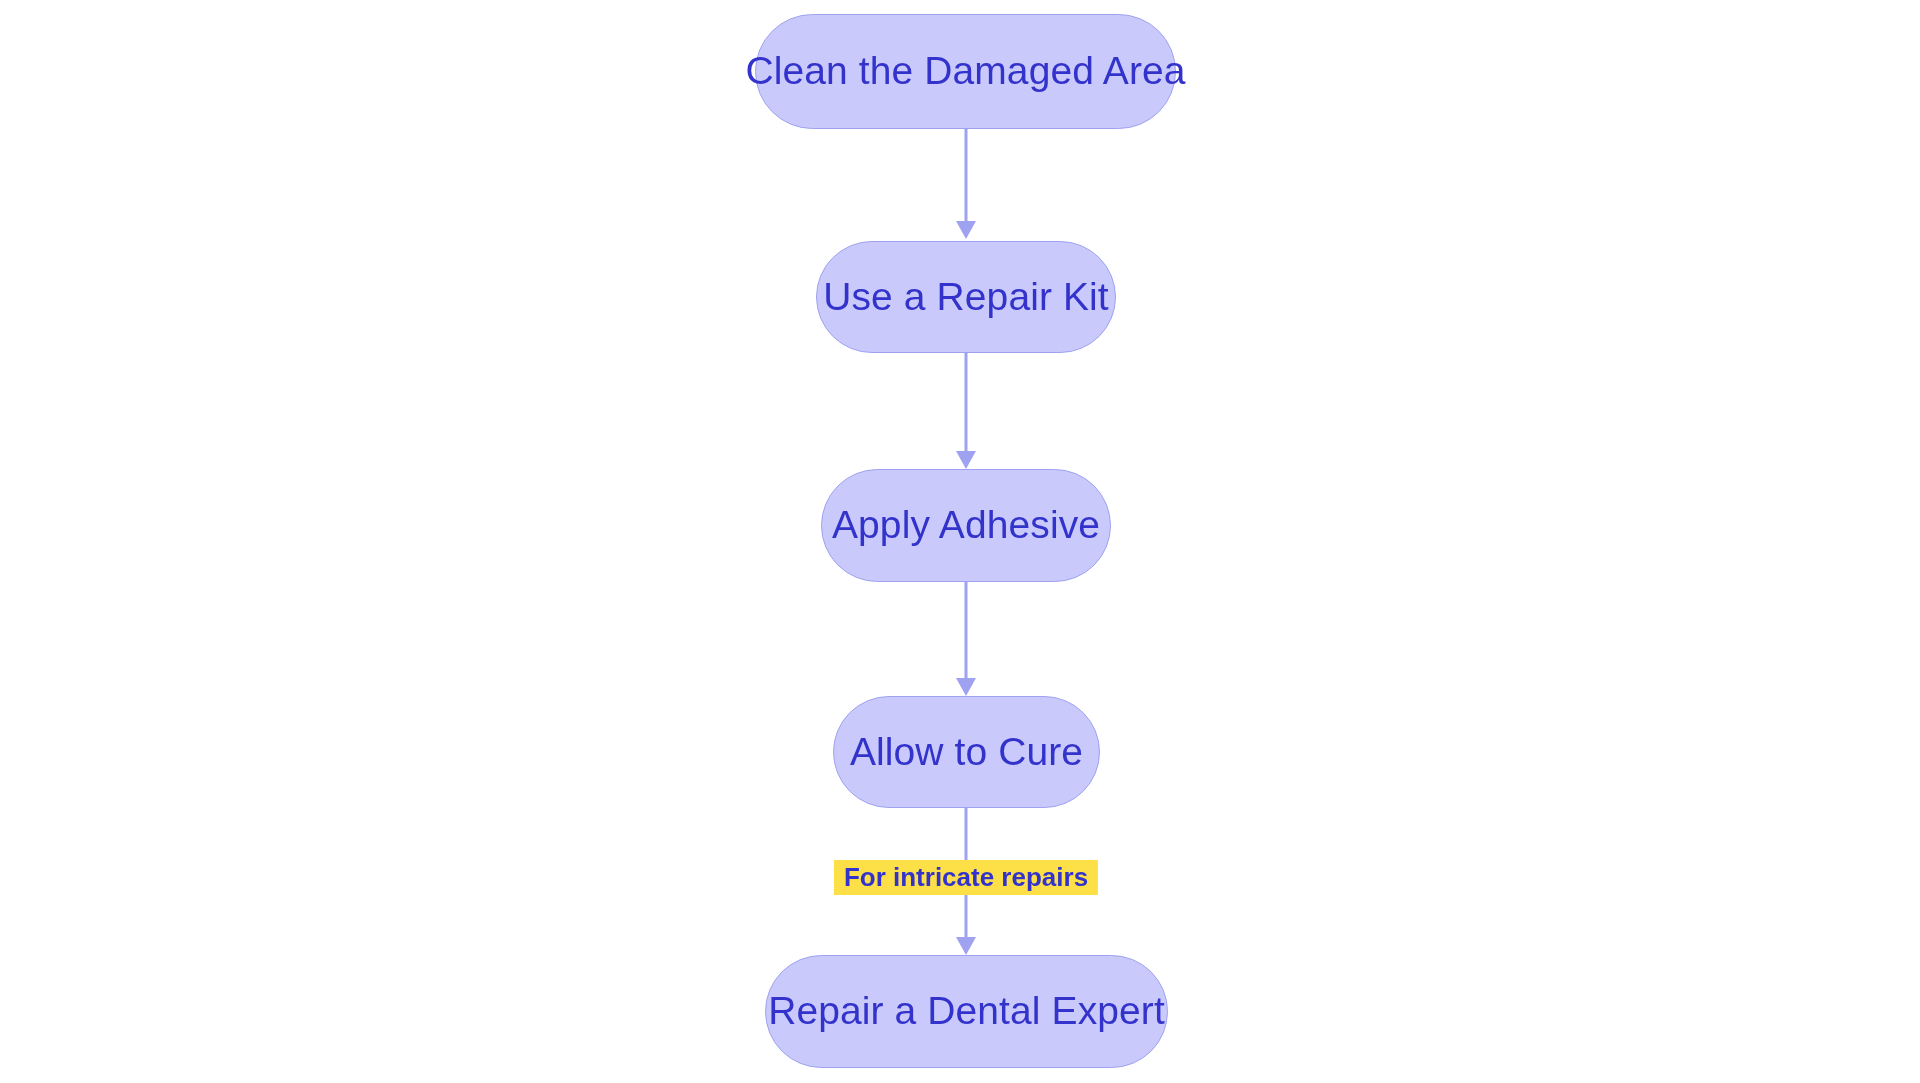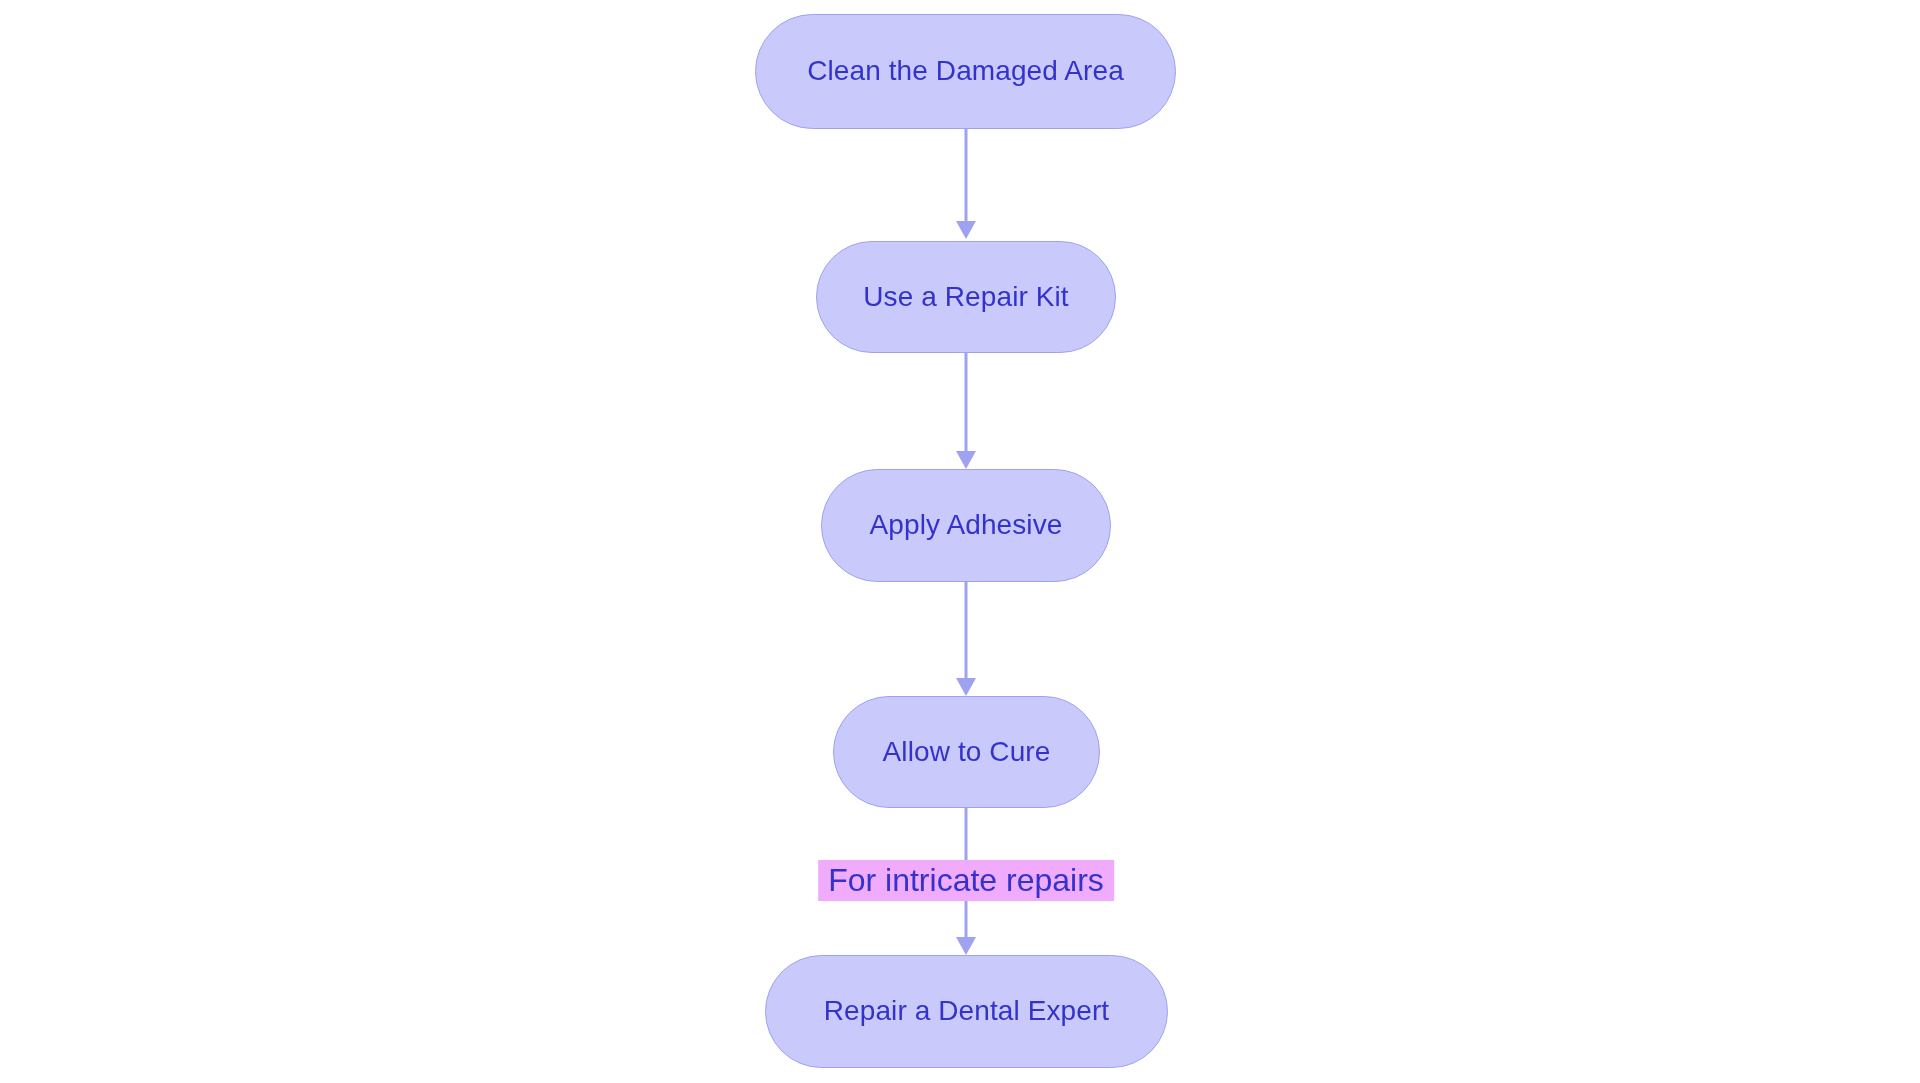--- a/index.html
+++ b/index.html
@@ -29,21 +29,21 @@
     display: flex;
     align-items: center;
     justify-content: center;
     background: #c9cafb;
     border: 1.6px solid #9fa2f0;
     border-radius: 60px;
     z-index: 3;
   }
   .node-label {
     color: #3333cc;
-    font-size: 28px;
+    font-size: 39px;
     font-weight: 400;
     letter-spacing: 0.1px;
     line-height: 1.15;
     white-space: nowrap;
     text-align: center;
     user-select: none;
   }
 
   
   #node-0 { left: 755px;  top: 14px;   width: 421px; height: 115px; }
@@ -94,25 +94,25 @@
   
   #edge-3 { left: 966px; top: 808px; }
   #edge-3 .edge-line  { top: 0;    height: 129px; }
   #edge-3 .edge-arrow { top: 129px; }
 
   .edge-label {
     position: absolute;
     left: 966px;
     top: 860px;
     transform: translate(-50%, 0);
-    background: #f0abfc;
+    background: #fde047;
     padding: 2px 10px;
     color: #3333cc;
-    font-size: 32px;
-    font-weight: 400;
+    font-size: 26px;
+    font-weight: 700;
     white-space: nowrap;
     z-index: 2;
     user-select: none;
   }
 </style>
 </head>
 <body>
 
 <div id="flow-canvas">
 

